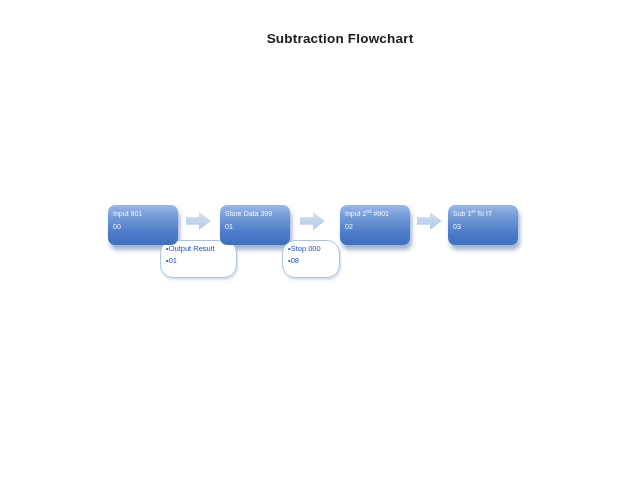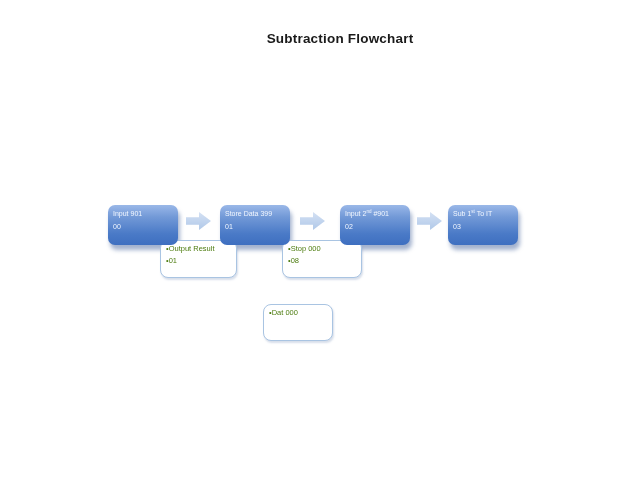--- a/index.html
+++ b/index.html
@@ -13,26 +13,26 @@
   }
   
   .shd{
     position:absolute;top:210px;width:70px;height:40px;border-radius:7px;
     background:rgba(88,115,165,0.55);filter:blur(2px);z-index:1;
   }
   .sh1{left:110px}.sh2{left:222px}.sh3{left:342px}.sh4{left:450px}
   
   .callout{
     position:absolute;top:240px;height:38px;z-index:2;background:#ffffff;
-    border:1px solid var(--callout-border,#a9c4e2);border-radius:8px;
+    border:1px solid var(--callout-border,#a9c4e2);border-radius:13px;
     box-shadow:1px 2px 2px rgba(140,160,195,0.35);
-    box-sizing:border-box;color:#4d7c0f;
+    box-sizing:border-box;color:#1d4ed8;
   }
   .co1{left:160px;width:77px}
-  .co2{left:282px;width:80px}
+  .co2{left:282px;width:58px}
   .co3{left:398px;width:70px}
   .co4{left:263px;top:304px;width:70px;height:37px}
   .co-line{font-size:7.5px;line-height:9px;margin:3px 2px 0 5px;white-space:nowrap;}
   
   .blue-box{
     position:absolute;top:205px;width:70px;height:40px;z-index:3;border-radius:7px;
     background:linear-gradient(180deg,var(--box-blue-top,#9ab8e8) 0%,#7299d7 30%,#4a7ac7 72%,var(--box-blue-bottom,#3e6fc0) 100%);
     color:#f2f7ff;box-sizing:border-box;
   }
   .bx1{left:108px}.bx2{left:220px}.bx3{left:340px}.bx4{left:448px}
@@ -61,23 +61,20 @@
   <div class="shd sh4"></div>
 
   <div class="callout co1">
     <div class="co-line">•Output Result</div>
     <div class="co-line">•01</div>
   </div>
   <div class="callout co2">
     <div class="co-line">•Stop 000</div>
     <div class="co-line">•08</div>
   </div>
-  <div class="callout co4">
-    <div class="co-line">•Dat 000</div>
-  </div>
 
   <div class="blue-box bx1">
     <div class="bb-l1"><span>Input 901</span><sup></sup><span></span></div>
     <div class="bb-l2">00</div>
   </div>
   <div class="blue-box bx2">
     <div class="bb-l1"><span>Store Data 399</span><sup></sup><span></span></div>
     <div class="bb-l2">01</div>
   </div>
   <div class="blue-box bx3">

